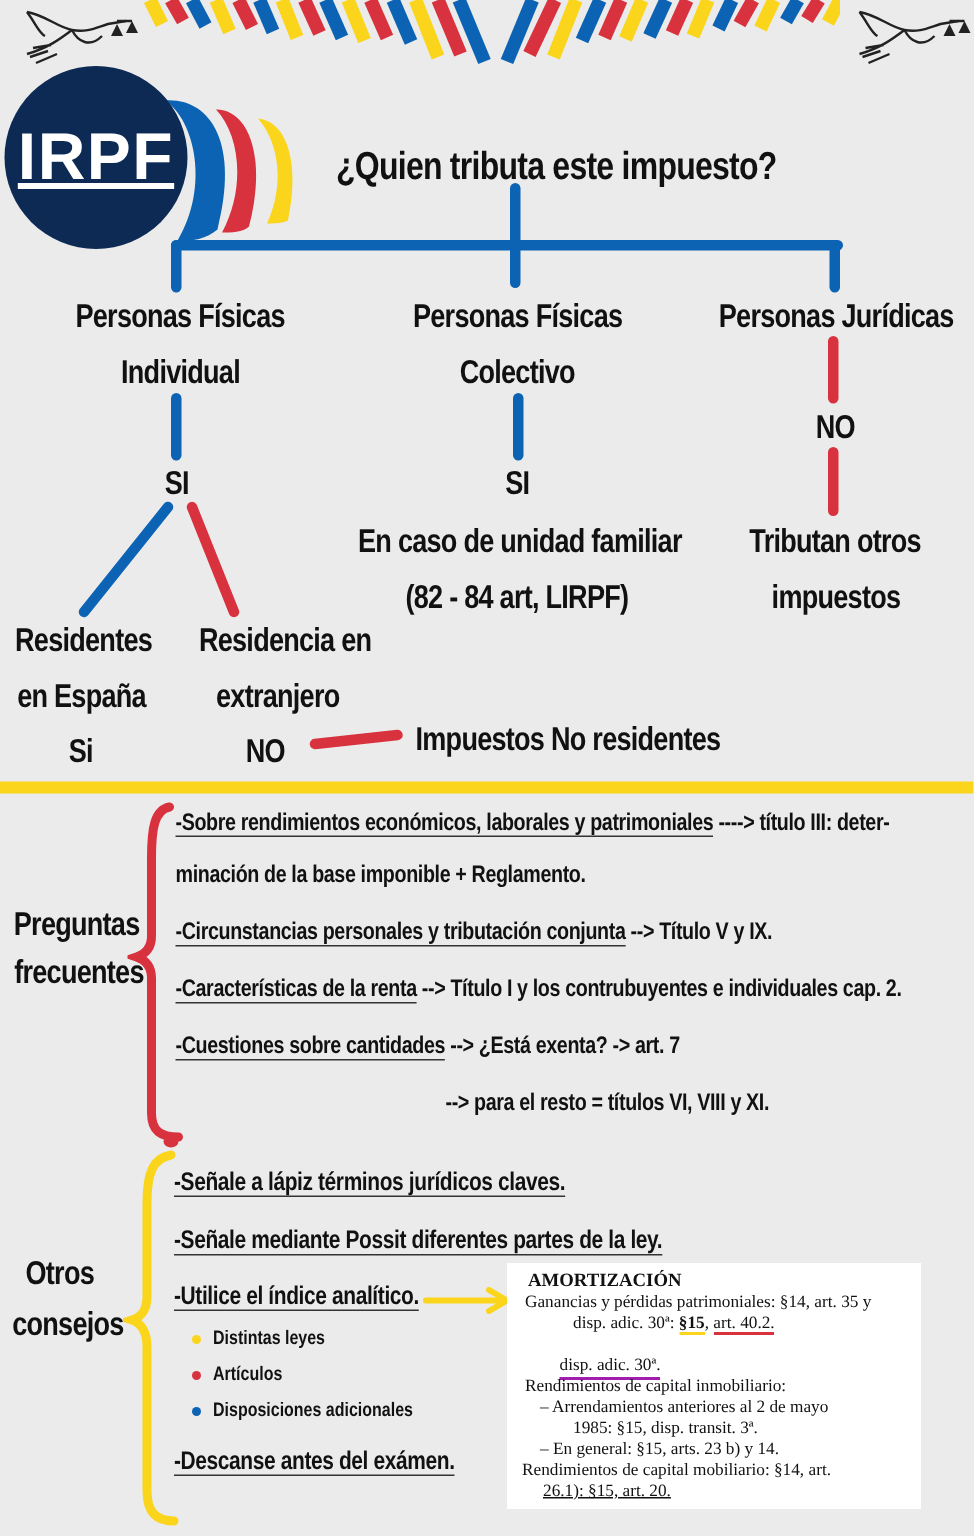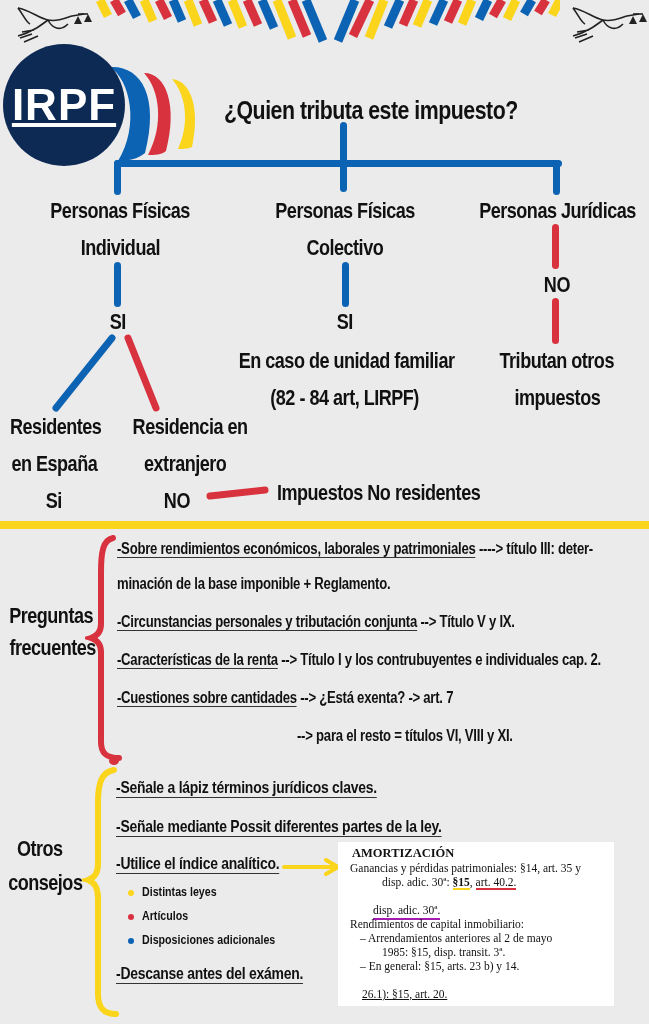--- a/index.html
+++ b/index.html
@@ -205,14 +205,15 @@
   <div class="row" style="top:5px;font-weight:bold;font-size:12.5px;">AMORTIZACIÓN</div>
   <div class="row" style="left:12px;top:20px;">Ganancias y pérdidas patrimoniales: §14, art. 35 y</div>
   <div class="row" style="left:24px;top:34px;margin-left:20px;">
     <span>disp. adic. 30ª: </span><b style="border-bottom:2px solid #fad51b;">§15</b><span>, </span><span style="border-bottom:2px solid #d9323f;">art. 40.2.</span>
   </div>
   <div class="row" style="left:35px;top:62px;border-bottom:2px solid #a21caf;">disp. adic. 30ª.</div>
   <div class="row" style="left:12px;top:76px;">Rendimientos de capital inmobiliario:</div>
   <div class="row" style="left:22px;top:90px;">– Arrendamientos anteriores al 2 de mayo</div>
   <div class="row" style="left:44px;top:104px;">1985: §15, disp. transit. 3ª.</div>
   <div class="row" style="left:22px;top:118px;">– En general: §15, arts. 23 b) y 14.</div>
+  <div class="row" style="left:10px;top:132px;">Rendimientos de capital mobiliario: §14, art.</div>
   <div class="row" style="left:24px;top:146px;text-decoration:underline;">26.1): §15, art. 20.</div>
 </div>
 
 </body></html>

